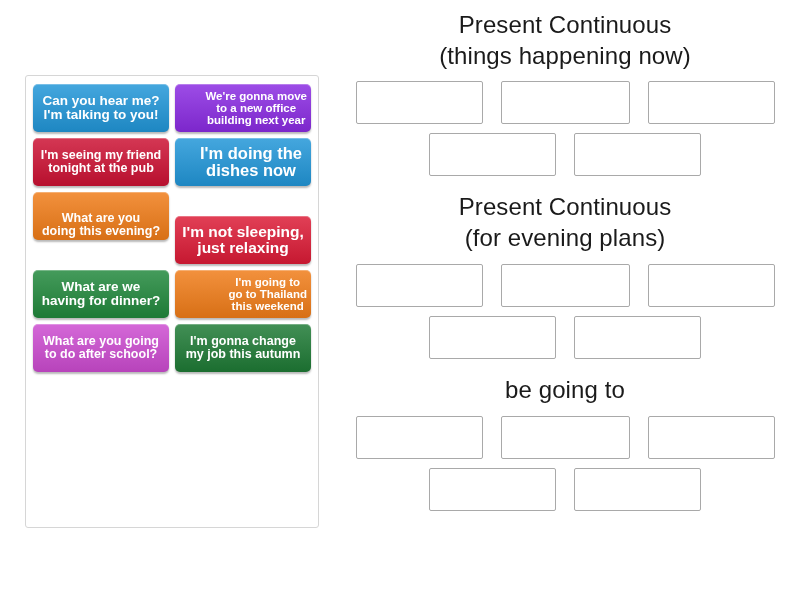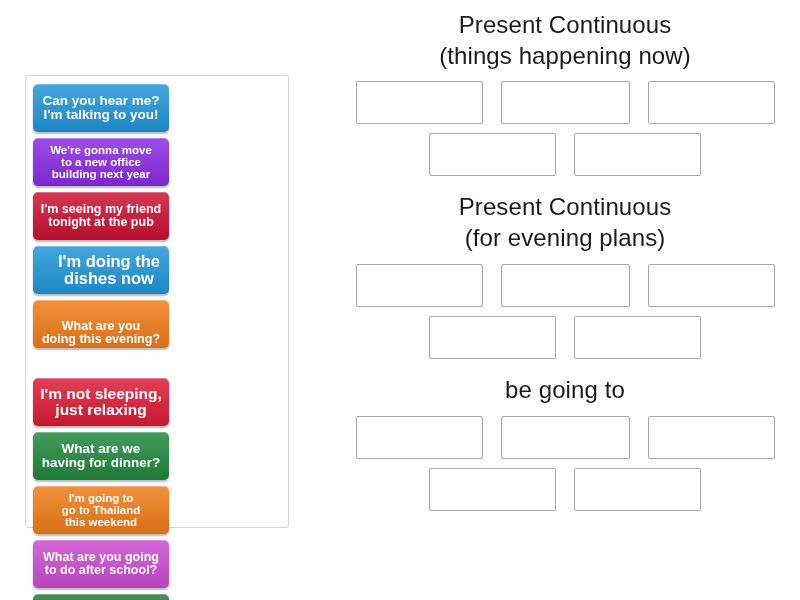--- a/index.html
+++ b/index.html
@@ -13,21 +13,21 @@
     overflow: hidden;
     font-family: "Liberation Sans", sans-serif;
     position: relative;
   }
 
   
   #tile-tray {
     position: absolute;
     left: 25px;
     top: 75px;
-    width: 264px;
+    width: 294px;
     height: 453px;
     box-sizing: border-box;
     border: 1px solid #d6d6d6;
     border-radius: 3px;
     background: #ffffff;
     padding: 5px 4px;
   }
   #tile-grid {
     display: flex;
     flex-wrap: wrap;
@@ -49,21 +49,21 @@
     font-weight: bold;
     line-height: 1.06;
     padding: 2px 4px;
     cursor: move;
     user-select: none;
     overflow: hidden;
     box-shadow: 0 2px 2px rgba(0,0,0,0.28), inset 0 1px 0 rgba(255,255,255,0.28);
     background-image: linear-gradient(to bottom, rgba(255,255,255,0.16), rgba(0,0,0,0.10));
   }
   .tile span { display: block; }
-  .fs-11 { font-size: 11.5px; }
+  .fs-11 { font-size: 11.5px; justify-content: flex-end; }
   .fs-12 { font-size: 12.5px; }
   .fs-13 { font-size: 13.5px; }
   .fs-15 { font-size: 15.5px; margin-top: 27px; }
   .fs-16 { font-size: 16.5px; }
 
   
   #answer-area {
     position: absolute;
     left: 340px;
     top: 10px;

